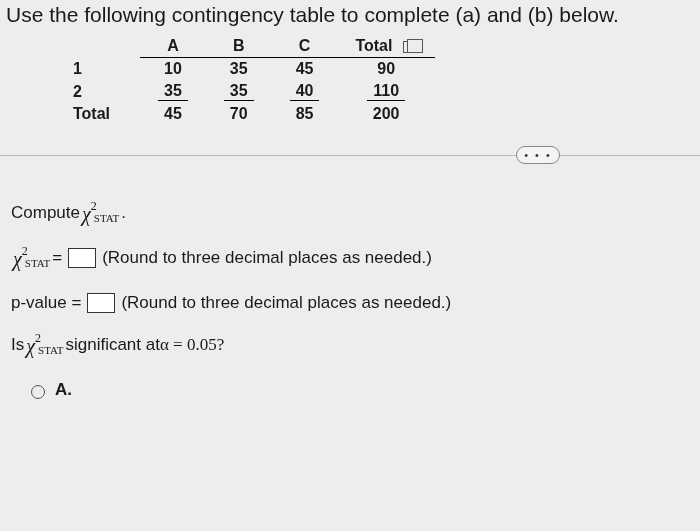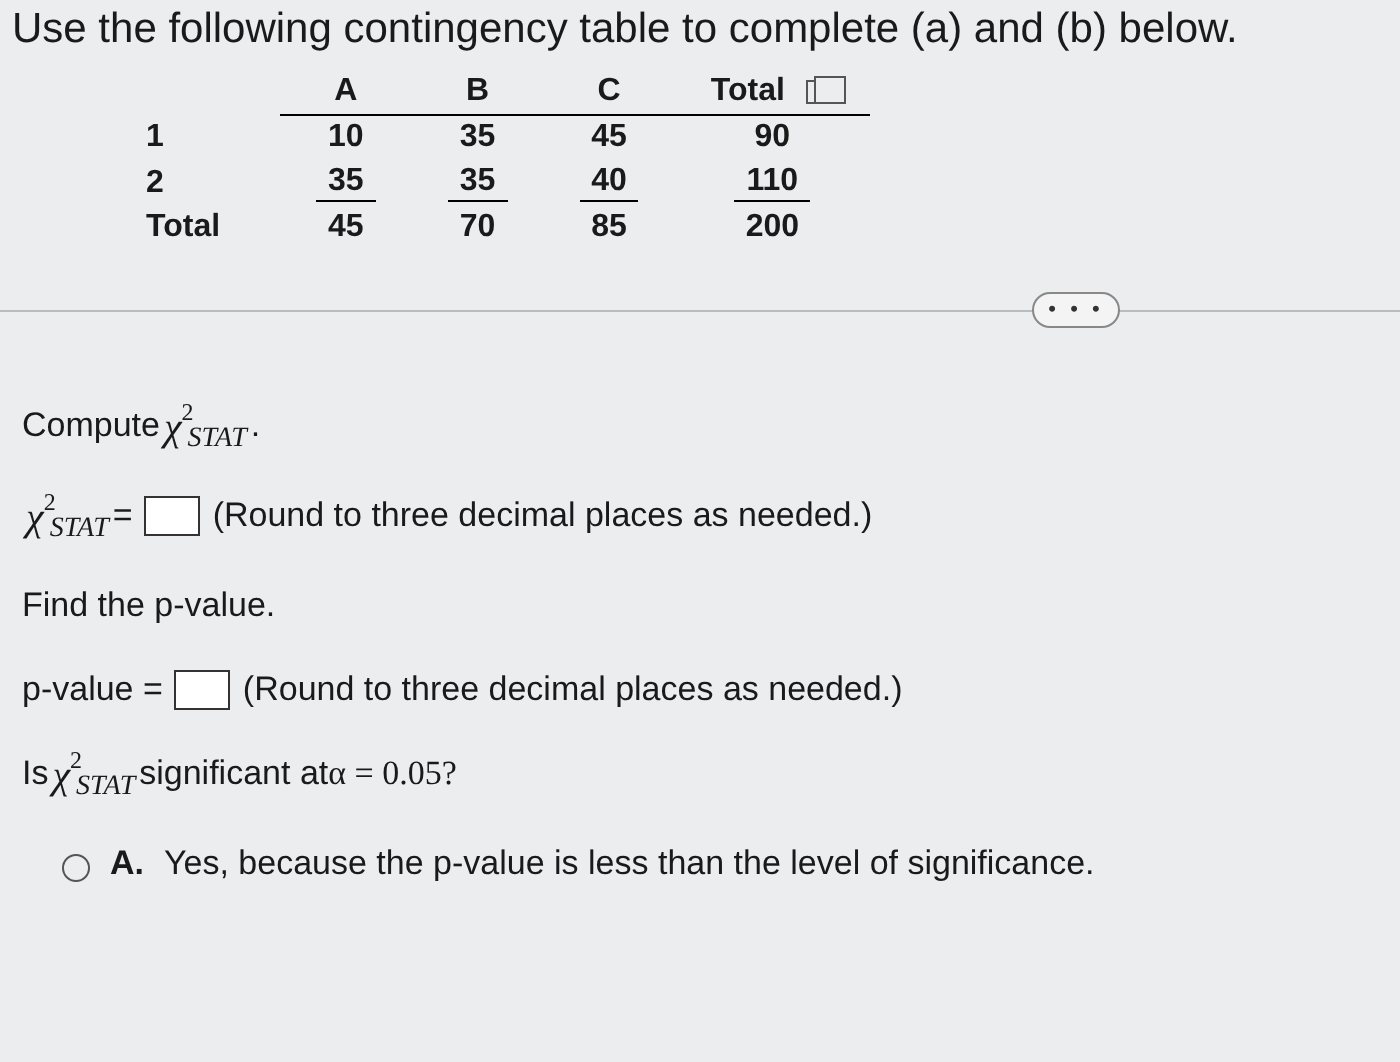--- a/index.html
+++ b/index.html
@@ -115,25 +115,24 @@
     }
     .chi2 .chi-sym {
       font-style: italic;
     }
     .chi2 .sup {
       font-size: 12px;
       position: relative;
       top: -4px;
     }
     .chi2 .sub {
-      font-size: 14px;
+      font-size: 11px;
       position: relative;
       top: 9px;
       margin-left: -3px;
-      font-style: italic;
     }
     .input-box {
       display: inline-block;
       width: 28px;
       height: 20px;
       border: 1px solid #333;
       background: #fff;
       margin: 0 6px;
       vertical-align: middle;
     }
@@ -229,21 +228,20 @@
       <span class="chi2">
         <span class="chi-sym">χ</span>
           <span class="sup">2</span>
           <span class="sub">STAT</span>
       </span>
       <span> = </span>
       <span class="input-box"></span>
       <span>(Round to three decimal places as needed.)</span>
     </div>
 
-    <div class="line">Find the p-value.</div>
 
     <div class="line">
       <span>p-value =</span>
       <span class="input-box"></span>
       <span>(Round to three decimal places as needed.)</span>
     </div>
 
     <div class="line">
       <span>Is </span>
       <span class="chi2">
@@ -251,16 +249,15 @@
           <span class="sup">2</span>
           <span class="sub">STAT</span>
       </span>
       <span> significant at </span>
       <span class="alpha">α = 0.05?</span>
     </div>
 
     <div class="last-line">
       <span class="radio"></span>
       <span class="opt-label">A.</span>
-      <span>Yes, because the p-value is less than the level of significance.</span>
     </div>
   </div>
 </div>
 
 </body></html>

